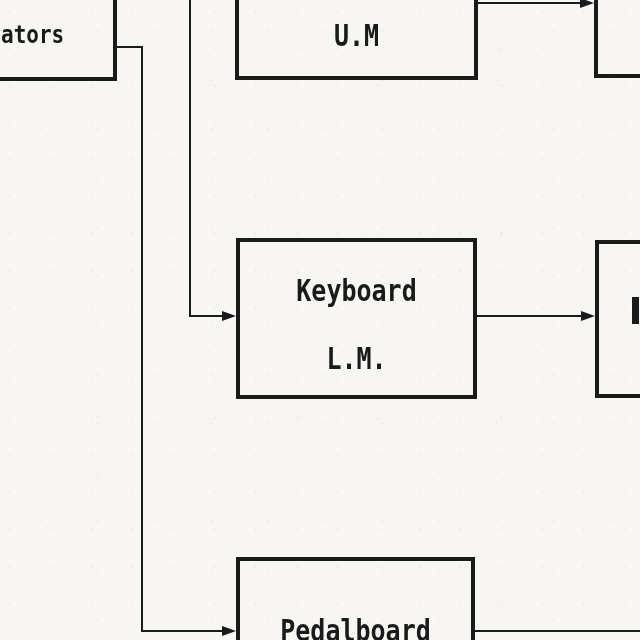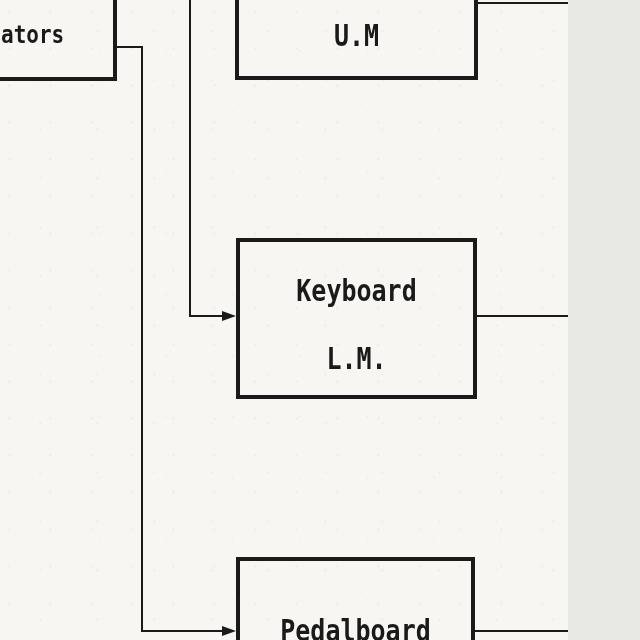--- a/index.html
+++ b/index.html
@@ -2,21 +2,21 @@
 <html style="--paper: #f7f6f2; --ink: #1a1a1a;"><head>
 <meta charset="utf-8">
 <style>
   :root{
     --paper:#f7f6f2;
     --ink:#1a1a1a;
   }
   html,body{margin:0;padding:0;background:#e8e8e4;}
   #stage{
     position:relative;
-    width:568px;height:640px;
+    width:640px;height:640px;
     overflow:hidden;
     background:var(--paper);
     background-image:
       radial-gradient(circle at 23% 31%, rgba(60,60,55,0.045) 1px, transparent 1.4px),
       radial-gradient(circle at 71% 64%, rgba(60,60,55,0.035) 1px, transparent 1.6px),
       radial-gradient(circle at 48% 83%, rgba(60,60,55,0.03) 1px, transparent 1.3px);
     background-size:41px 37px, 57px 49px, 67px 61px;
     font-family:"DejaVu Sans Mono", monospace;
   }
   .box{

